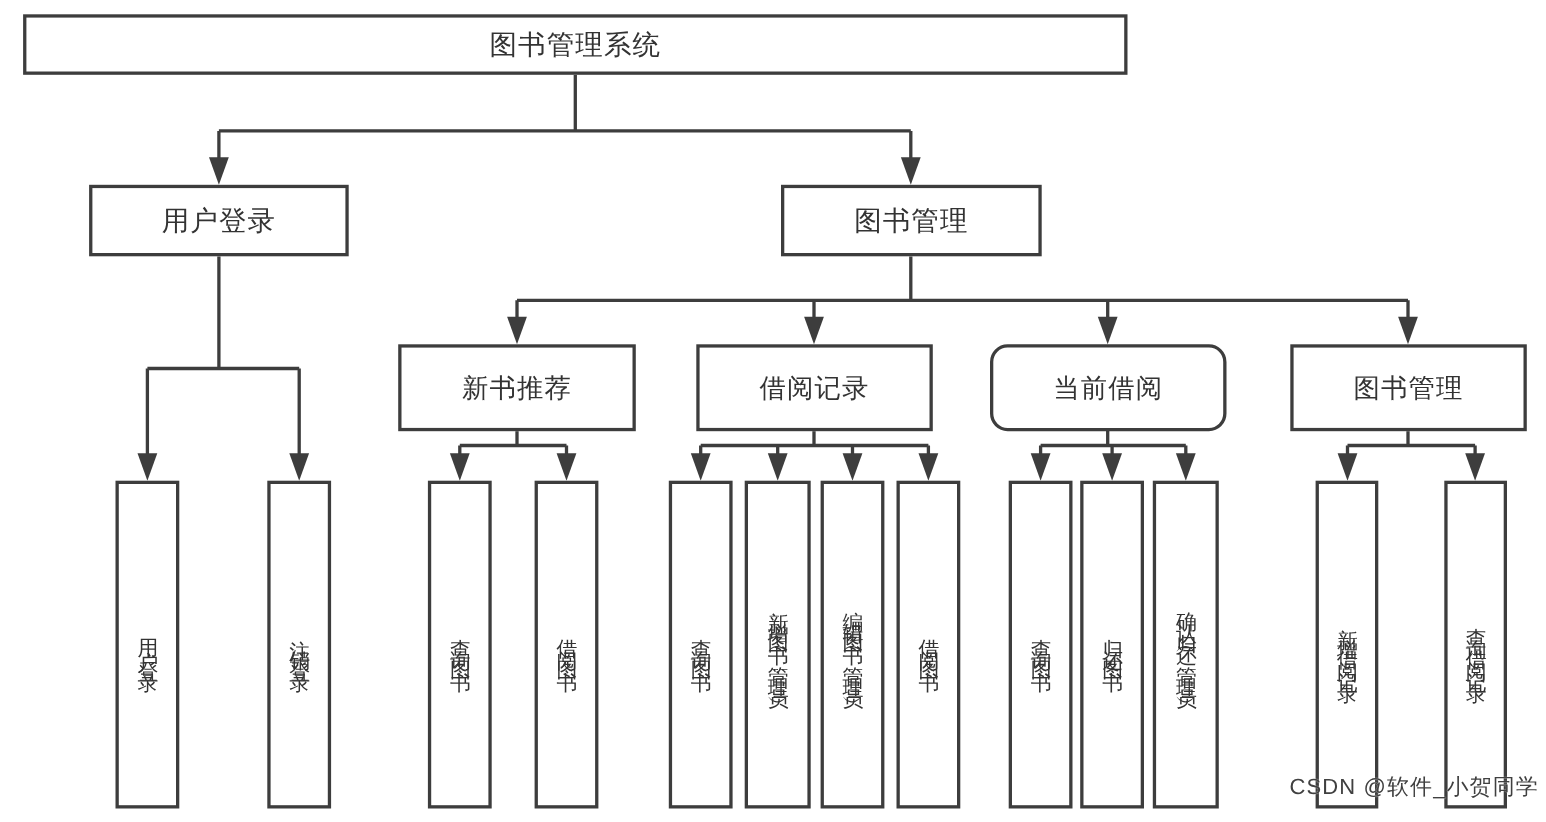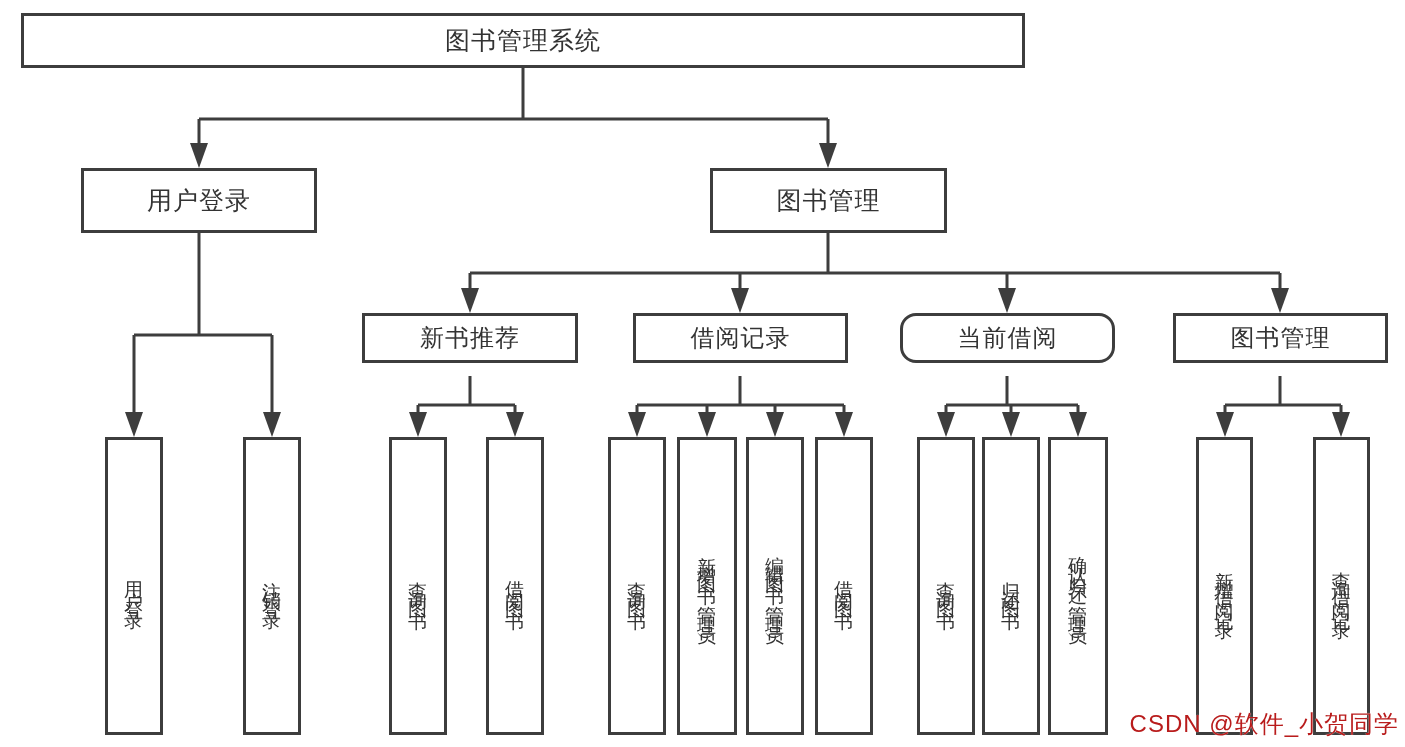--- a/index.html
+++ b/index.html
@@ -23,41 +23,41 @@
     border: 3px solid #3d3d3d;
     background: #ffffff;
     display: flex;
     align-items: center;
     justify-content: center;
     color: #333333;
   }
   .h-node { font-size: 25px; letter-spacing: 1px; }
   .root-node   { left: 21px;  top: 13px;  width: 1004px; height: 55px; justify-content: center; }
   .lvl2-node   { top: 168px; height: 65px; }
-  .lvl3-node   { top: 313px; height: 50px; font-size: 24px; }
+  .lvl3-node   { top: 313px; height: 79px; font-size: 24px; }
   .leaf {
     top: 437px;
     height: 298px;
     width: 58px;
   }
   .leaf span {
     writing-mode: vertical-rl;
     text-orientation: mixed;
     font-size: 19px;
     line-height: 1;
     letter-spacing: 10px;
     color: #333333;
     white-space: nowrap;
   }
   #watermark {
     position: absolute;
     right: 6px;
-    bottom: 7px;
-    font-size: 24px;
-    color: #b91c1c;
+    bottom: 18px;
+    font-size: 20px;
+    color: #404040;
     letter-spacing: 1px;
     z-index: 5;
     text-shadow: 0 0 1px #ffffff;
   }
 </style>
 </head>
 <body>
 
 <div id="stage">
 

